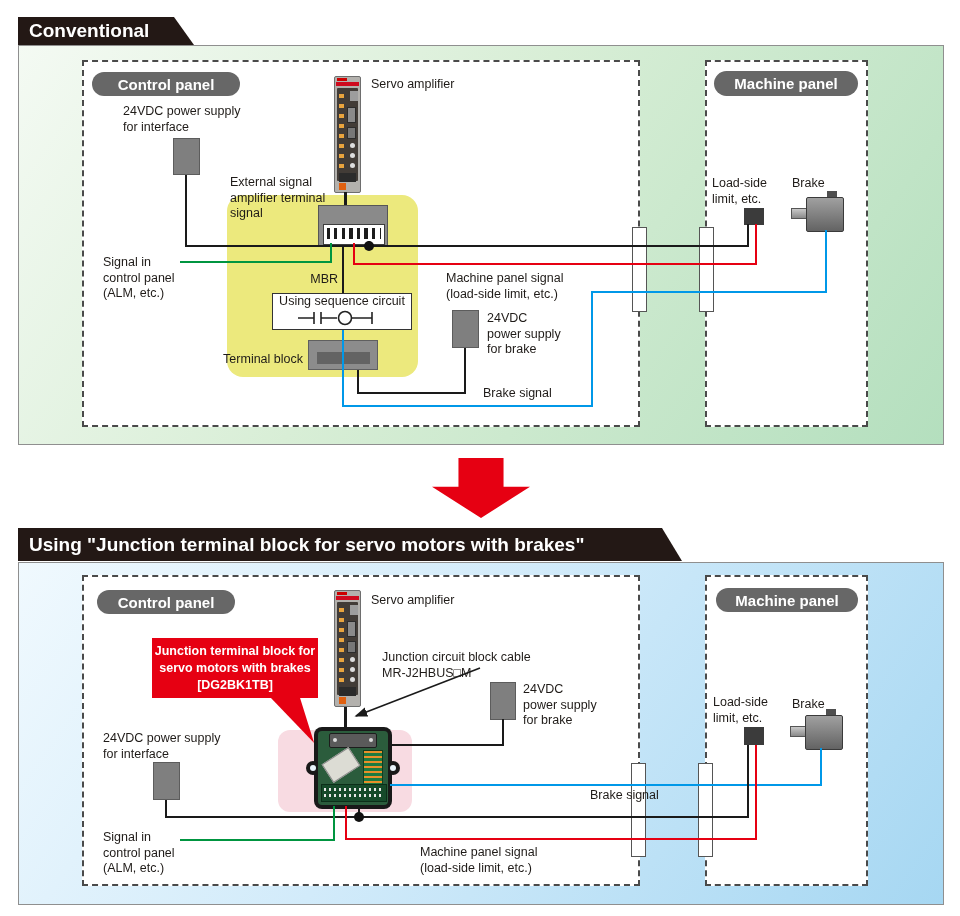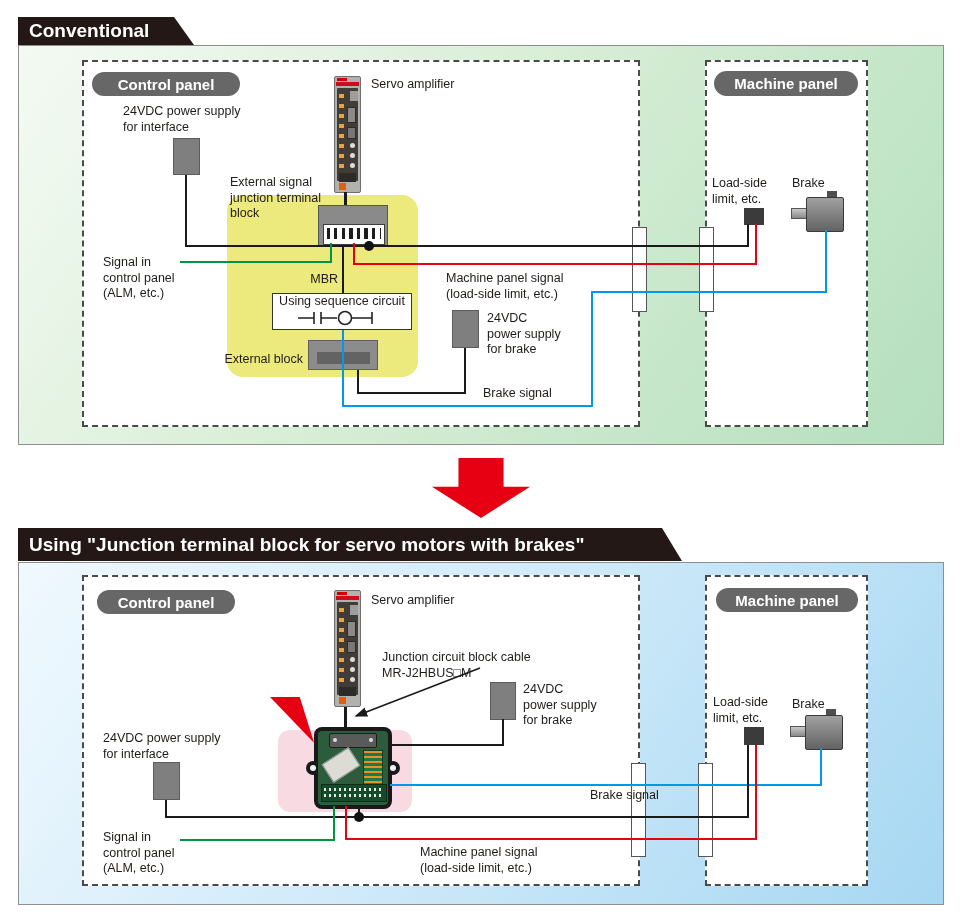--- a/index.html
+++ b/index.html
@@ -107,22 +107,22 @@
   </div>
   <div class="lbl" style="left:371px;top:77px">Servo amplifier</div>
 
   <div class="wire" style="left:344px;top:192px;width:3px;height:14px"></div>
 
   <div class="extblk" style="left:318px;top:205px;width:70px;height:42px">
     <div class="strip"></div>
   </div>
   <div class="lbl" style="left:230px;top:175px">
     <div>External signal</div>
-    <div>junction terminal</div>
-    <div>block</div>
+    <div>amplifier terminal</div>
+    <div>signal</div>
   </div>
 
   <div class="lbl c" style="left:123px;top:104px;width:130px">
     <div>24VDC power supply</div>
     <div>for interface</div>
   </div>
   <div class="psu" style="left:173px;top:138px;width:27px;height:37px"></div>
 
   <div class="seqbox" style="left:272px;top:293px;width:140px;height:37px">
     <div class="lbl" style="position:static;white-space:nowrap">Using sequence circuit</div>
@@ -131,21 +131,21 @@
         <path d="M4,8 H20 M20,2 V14 M27,2 V14 M27,8 H43"></path>
         <circle cx="51" cy="8" r="6.5"></circle>
         <path d="M57.5,8 H78 M78,2 V14"></path>
       </g>
     </svg>
   </div>
 
   <div class="tblock" style="left:308px;top:340px;width:70px;height:30px">
     <div style="position:absolute;left:8px;top:11px;width:53px;height:12px;background:#636363"></div>
   </div>
-  <div class="lbl r" style="left:203px;top:352px;width:100px">External block</div>
+  <div class="lbl r" style="left:203px;top:352px;width:100px">Terminal block</div>
 
   <div class="psu" style="left:452px;top:310px;width:27px;height:38px"></div>
   <div class="lbl" style="left:487px;top:311px">
     <div>24VDC</div>
     <div>power supply</div>
     <div>for brake</div>
   </div>
 
   <div class="bar" style="left:632px;top:227px;width:13px;height:83px"></div>
   <div class="bar" style="left:699px;top:227px;width:13px;height:83px"></div>
@@ -199,20 +199,25 @@
   <div class="panel blue" style="left:18px;top:562px;width:924px;height:341px"></div>
 
   <div class="dashrect" style="left:82px;top:575px;width:558px;height:311px"></div>
   <div class="dashrect" style="left:705px;top:575px;width:163px;height:311px"></div>
 
   <div class="pill" style="left:97px;top:590px;width:138px;height:24px">Control panel</div>
   <div class="pill" style="left:716px;top:588px;width:142px;height:24px">Machine panel</div>
 
   <div class="hl" style="left:278px;top:730px;width:134px;height:82px;background:#f8dbe2;border-radius:12px"></div>
 
+  <div class="callout" style="left:152px;top:638px;width:166px;height:60px">
+    <div>Junction terminal block for</div>
+    <div>servo motors with brakes</div>
+    <div>[DG2BK1TB]</div>
+  </div>
   <div class="callout-tail" style="left:270px;top:697px;width:48px;height:46px"></div>
 
   <div class="amp" style="left:334px;top:590px">
     <div class="logo"></div>
     <div class="stripe"></div>
     <div class="face"></div>
     <div class="tag"></div>
     <div class="dots"></div>
     <div class="cn1"></div>
     <div class="cn2"></div>

